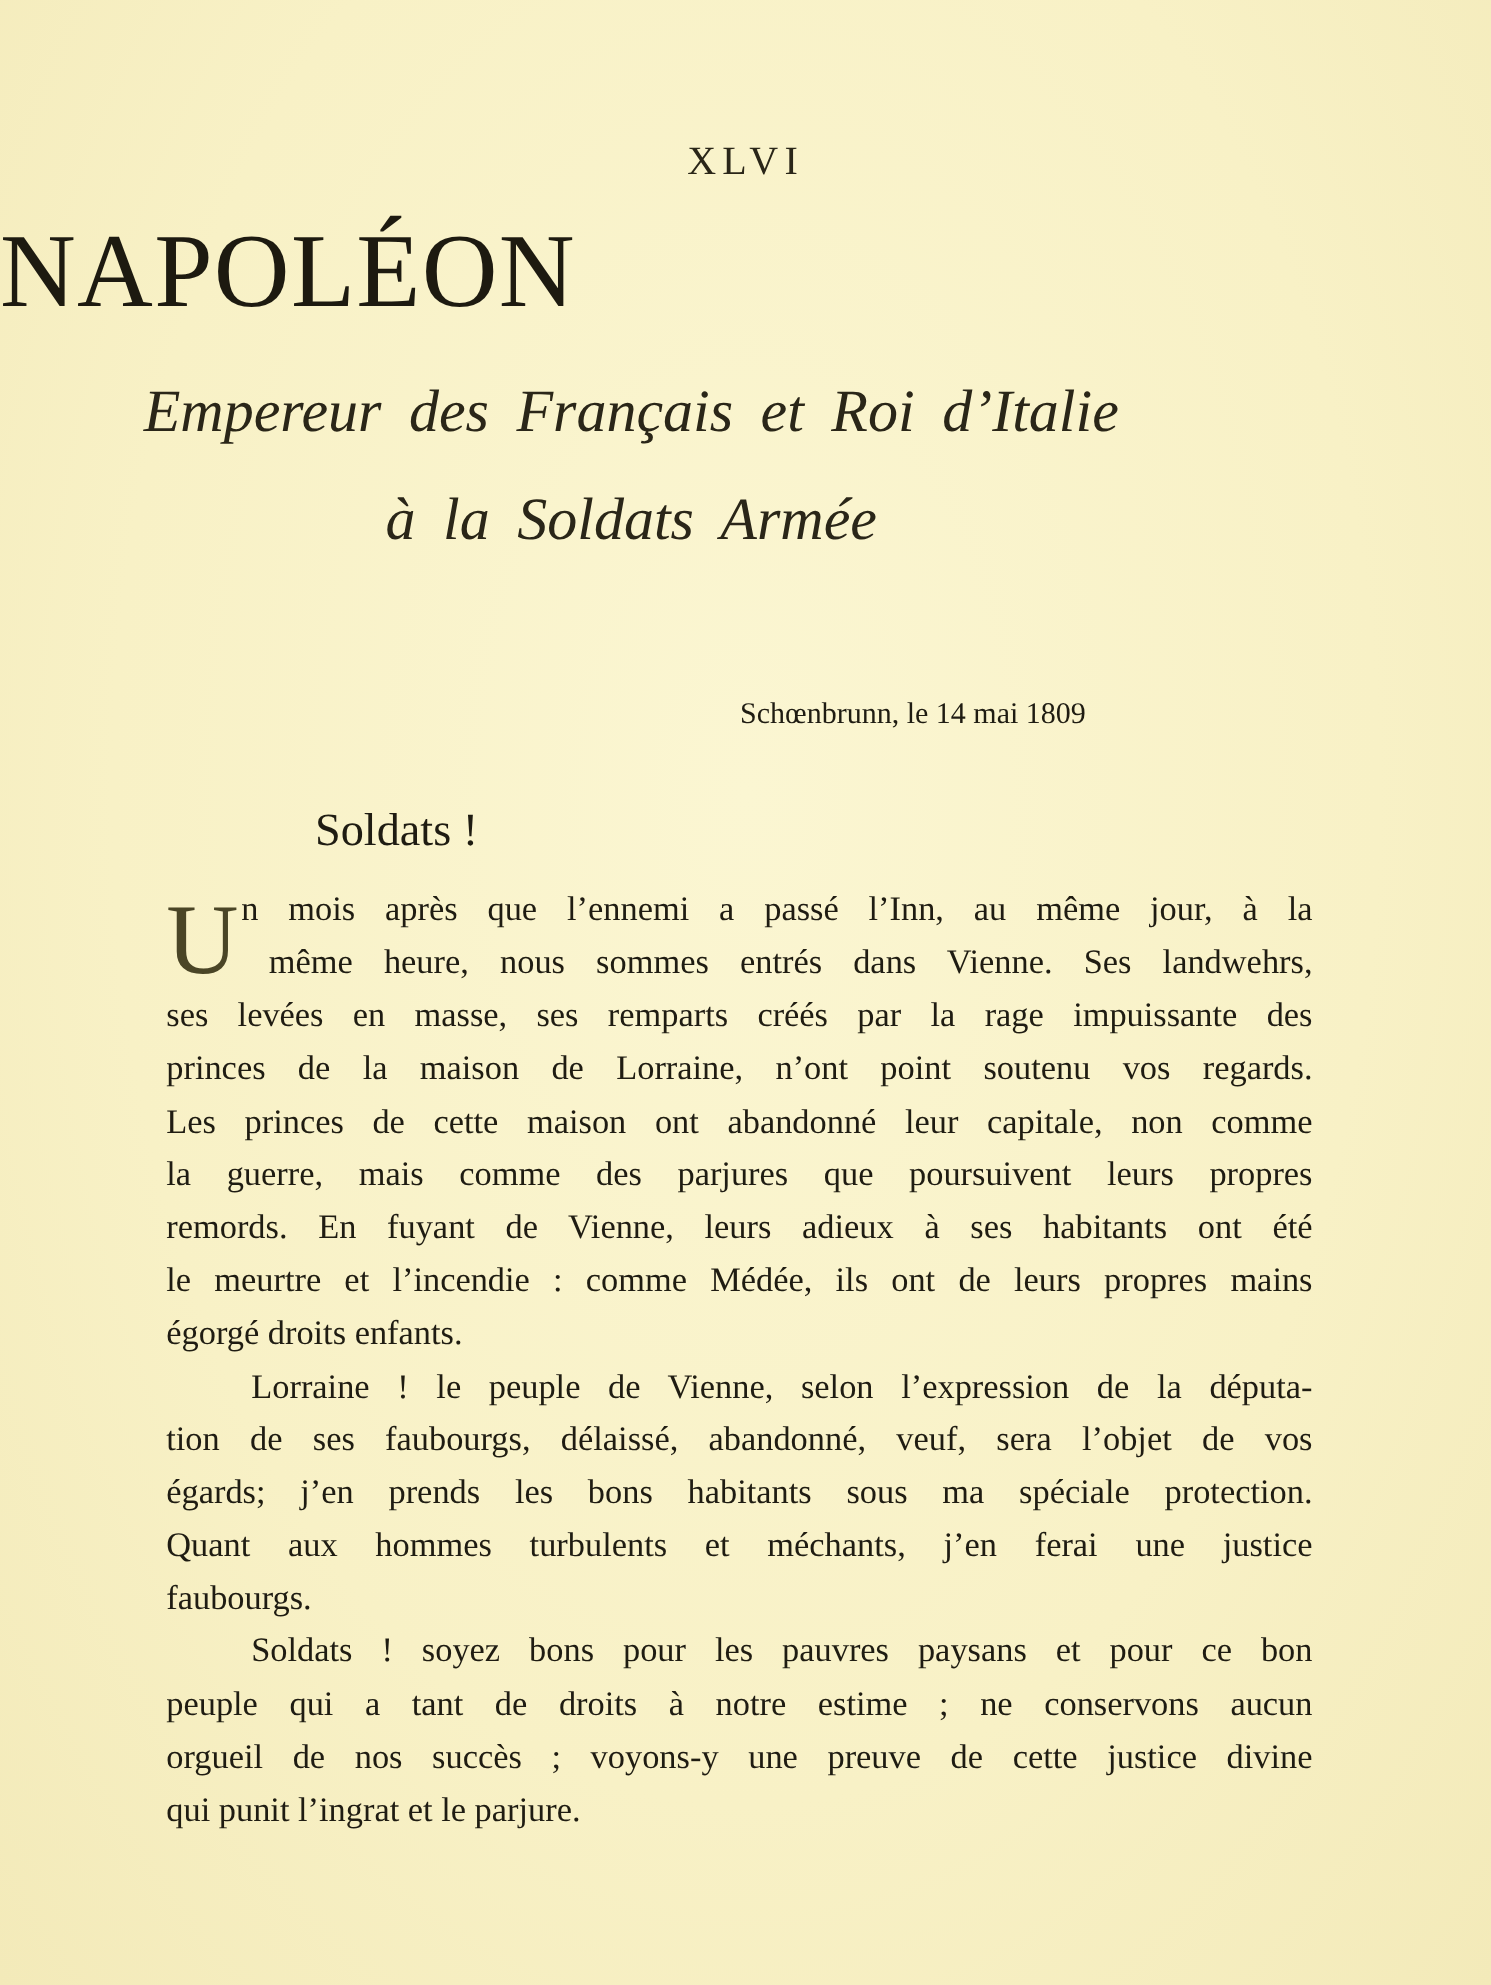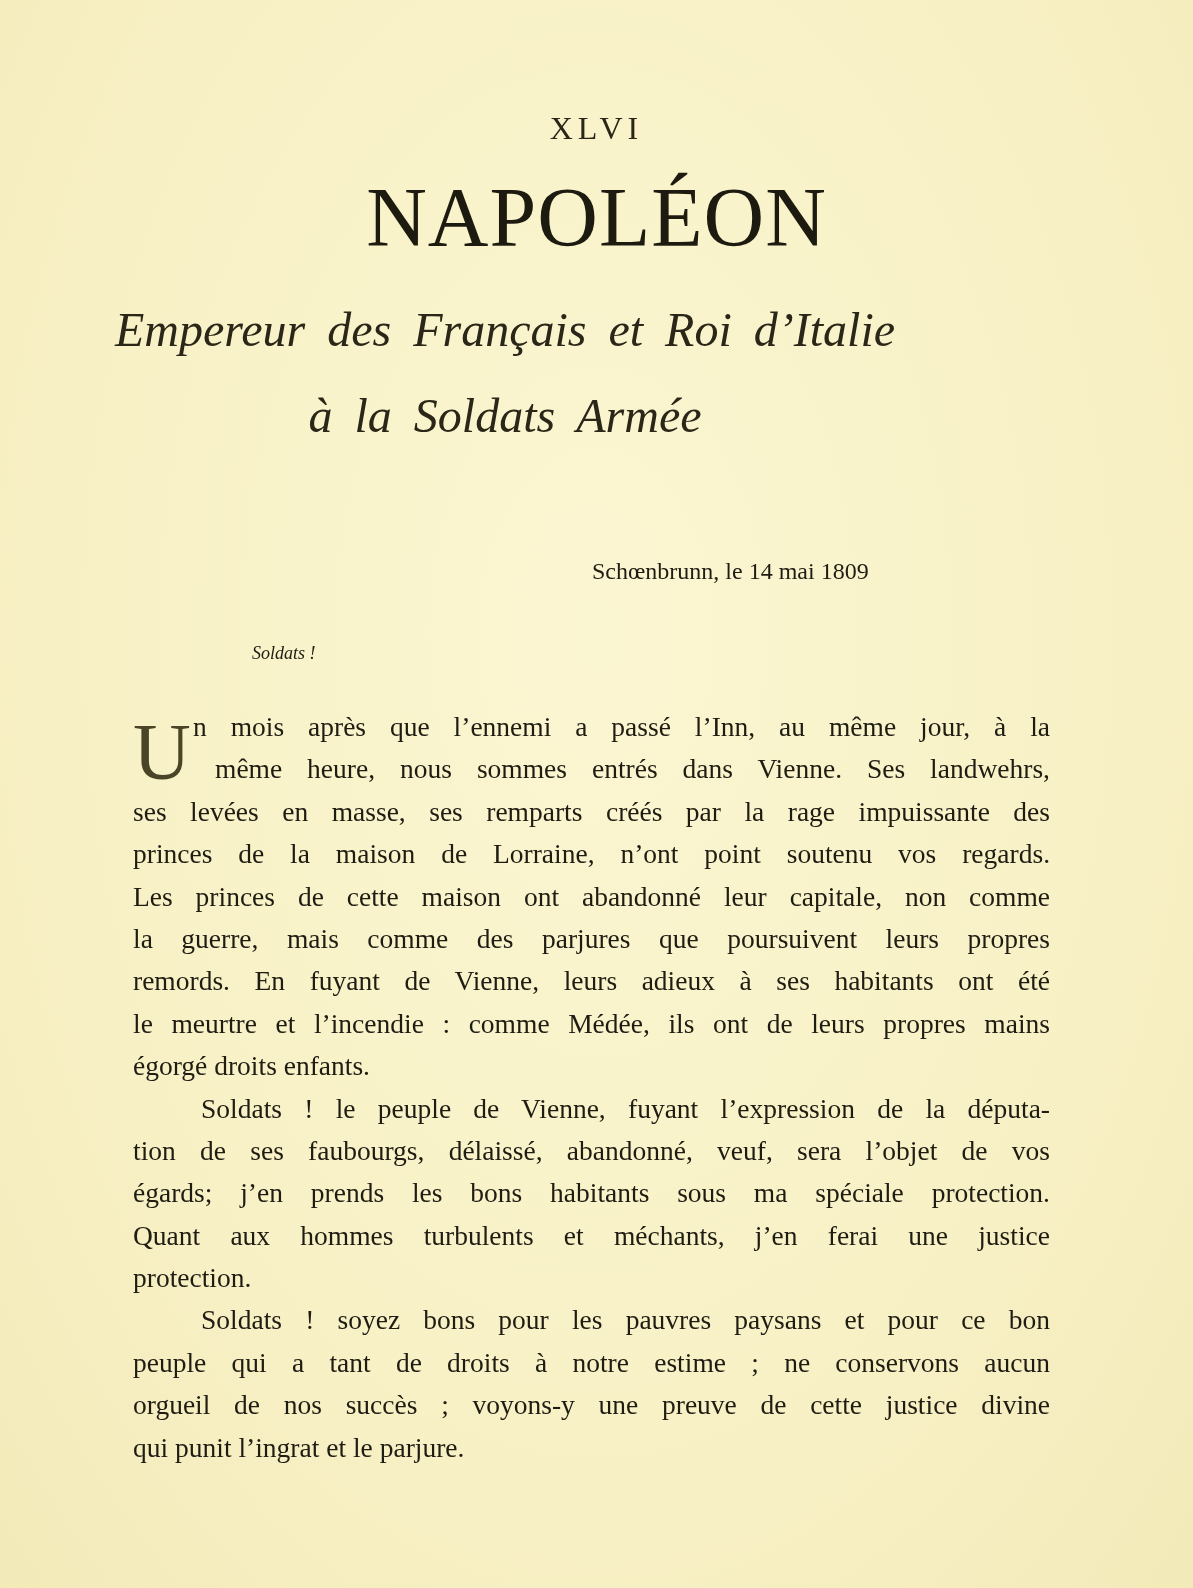--- a/index.html
+++ b/index.html
@@ -24,21 +24,21 @@
       text-align: center;
       font-size: 32px;
       letter-spacing: 5px;
       color: #2a2618;
     }
     .main-title {
       position: absolute;
       top: 176px;
       left: 0;
       width: 1193px;
-      text-align: center;
+      text-align: left;
       font-size: 84px;
       letter-spacing: 1px;
       color: #1d1a10;
       line-height: 1;
     }
     .subtitle {
       position: absolute;
       left: 0;
       width: 1010px;
       text-align: center;
@@ -55,23 +55,22 @@
       top: 558px;
       left: 592px;
       font-size: 24px;
       color: #1f1c12;
       white-space: nowrap;
     }
     .salutation {
       position: absolute;
       top: 643px;
       left: 252px;
-      font-size: 18px;
+      font-size: 37px;
       color: #1f1c12;
-      font-style: italic;
     }
     .body-text {
       position: absolute;
       top: 706px;
       left: 133px;
       width: 917px;
       font-size: 27.5px;
       line-height: 42.4px;
       text-align: justify;
       color: #1f1c12;
@@ -122,23 +121,23 @@
   <span class="line after-cap">n mois après que l’ennemi a passé l’Inn, au même jour, à la</span>
   <span class="line after-cap2">même heure, nous sommes entrés dans Vienne. Ses landwehrs,</span>
   <span class="line">ses levées en masse, ses remparts créés par la rage impuissante des</span>
   <span class="line">princes de la maison de Lorraine, n’ont point soutenu vos regards.</span>
   <span class="line">Les princes de cette maison ont abandonné leur capitale, non comme</span>
   <span class="line">la guerre, mais comme des parjures que poursuivent leurs propres</span>
   <span class="line">remords. En fuyant de Vienne, leurs adieux à ses habitants ont été</span>
   <span class="line">le meurtre et l’incendie : comme Médée, ils ont de leurs propres mains</span>
   <span class="line last">égorgé droits enfants.</span>
 
-  <span class="line indent">Soldats ! le peuple de Vienne, fuyant l’expression de la députa-</span>
+  <span class="line indent">Lorraine ! le peuple de Vienne, selon l’expression de la députa-</span>
   <span class="line">tion de ses faubourgs, délaissé, abandonné, veuf, sera l’objet de vos</span>
   <span class="line">égards; j’en prends les bons habitants sous ma spéciale protection.</span>
   <span class="line">Quant aux hommes turbulents et méchants, j’en ferai une justice</span>
-  <span class="line last">protection.</span>
+  <span class="line last">faubourgs.</span>
 
   <span class="line indent">Soldats ! soyez bons pour les pauvres paysans et pour ce bon</span>
   <span class="line">peuple qui a tant de droits à notre estime ; ne conservons aucun</span>
   <span class="line">orgueil de nos succès ; voyons-y une preuve de cette justice divine</span>
   <span class="line last">qui punit l’ingrat et le parjure.</span>
 </div>
 
 </body></html>

